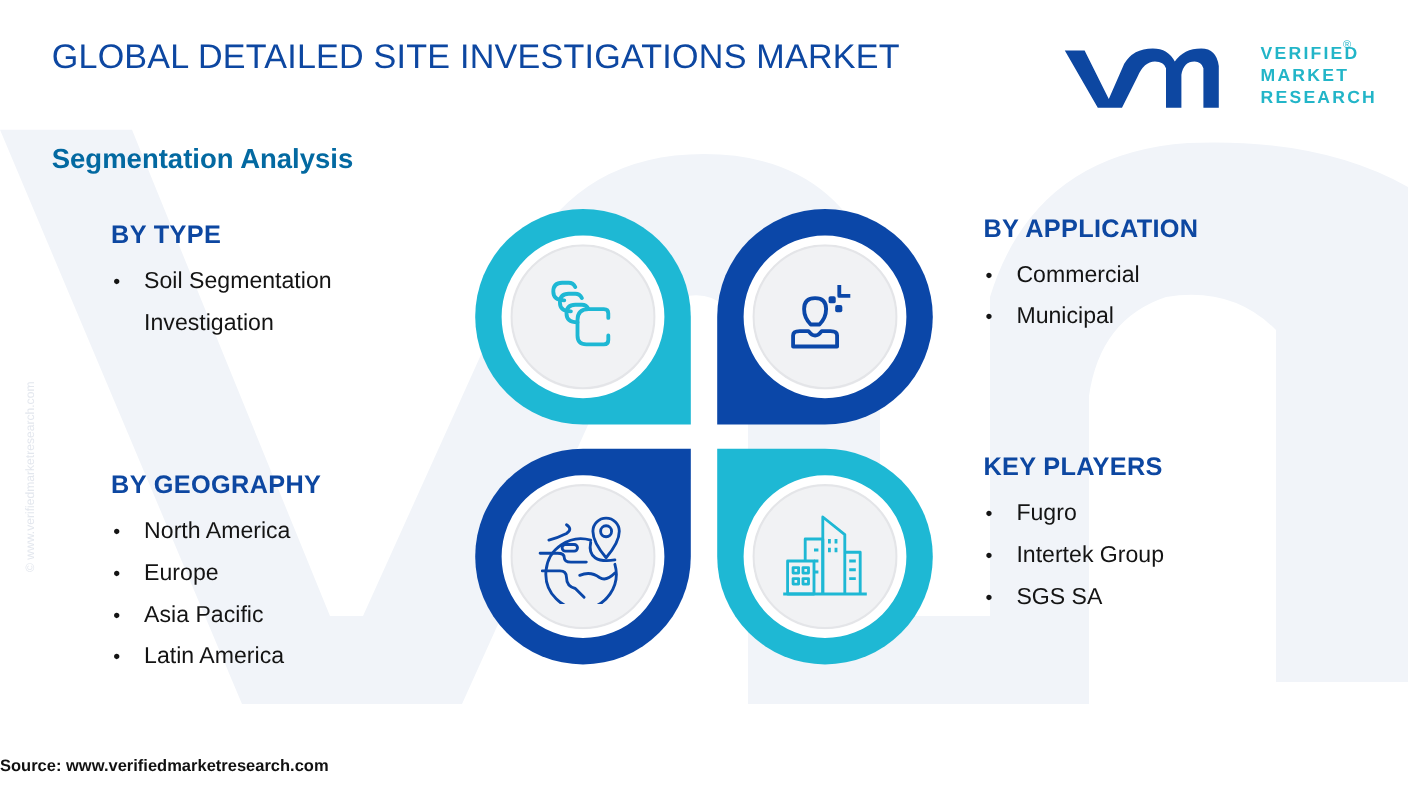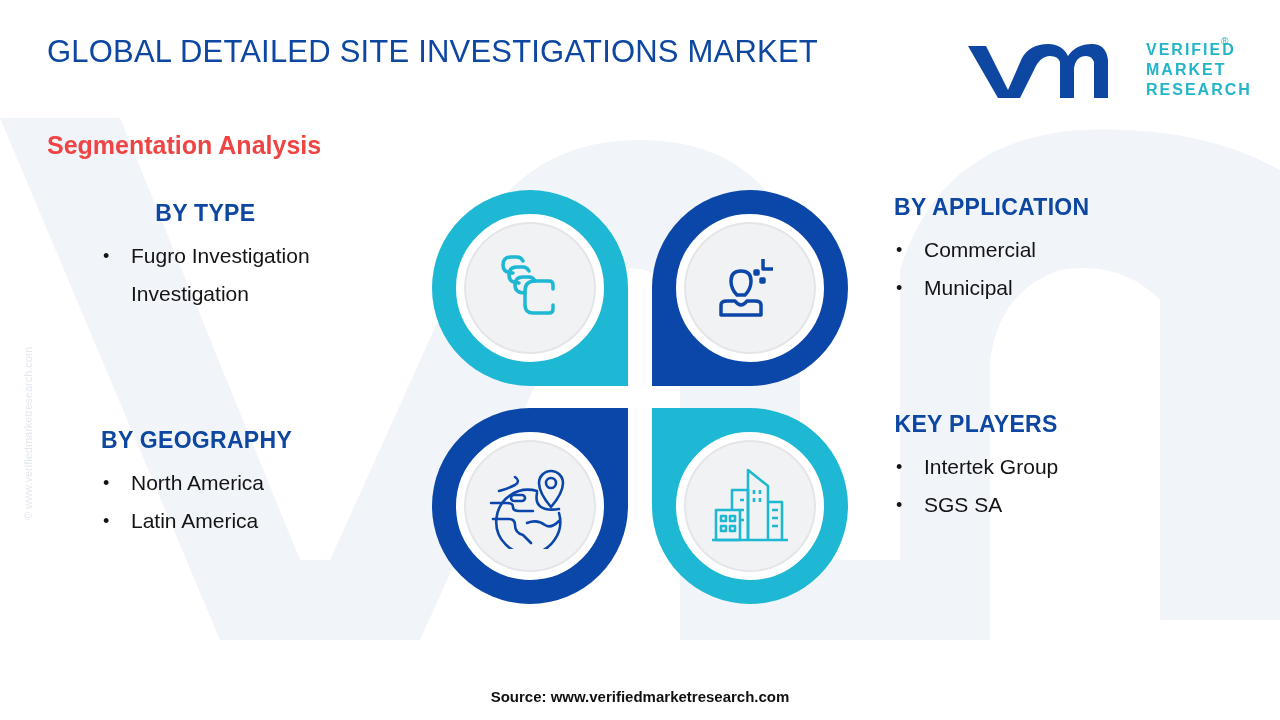--- a/index.html
+++ b/index.html
@@ -26,32 +26,31 @@
     position: absolute; left: 1110px; top: 40px;
     font-size: 16px; font-weight: 700; color: #22b5c8; line-height: 20px;
     letter-spacing: 2px;
     margin-left: 36px;
   }
   .logo-reg {
     position: absolute; left: 1221px; top: 36px; font-size: 10px; color: #22b5c8;
   }
   .subtitle {
     position: absolute; left: 47px; top: 131px;
-    font-size: 25px; font-weight: 700; color: #ef4444;
+    font-size: 25px; font-weight: 700; color: #0369a1;
   }
   .side-credit {
     position: absolute; left: 22px; top: 520px;
     transform: rotate(-90deg); transform-origin: left top;
     font-size: 11px; color: #e3e7ee; white-space: nowrap;
   }
   .segment { position: absolute; }
   .segment h2 {
     font-size: 23px; font-weight: 700; color: #0d47a1; margin-bottom: 10px;
     letter-spacing: 0.3px;
-    text-align: center;
   }
   .segment ul { list-style: none; }
   .segment li {
     position: relative; padding-left: 30px;
     font-size: 21px; line-height: 38px; color: #141414;
   }
   .segment li::before {
     content: "•"; position: absolute; left: 2px; top: 0; font-size: 18px;
   }
   .seg-type { left: 101px; top: 200px; }
@@ -76,21 +75,21 @@
   .p-tr { left: 652px; top: 190px; }
   .p-bl { left: 432px; top: 408px; }
   .p-br { left: 652px; top: 408px; }
   .p-tl .ring { background: #1eb8d4; border-radius: 50% 50% 0 50%; }
   .p-tr .ring { background: #0b47a8; border-radius: 50% 50% 50% 0; }
   .p-bl .ring { background: #0b47a8; border-radius: 50% 0 50% 50%; }
   .p-br .ring { background: #1eb8d4; border-radius: 0 50% 50% 50%; }
   .p-tl .inner, .p-tr .inner, .p-bl .inner, .p-br .inner { }
   .source {
     position: absolute; left: 0; width: 1280px; top: 688px;
-    text-align: center; font-size: 15px; font-weight: 700; color: #111;
+    font-size: 15px; font-weight: 700; color: #111;
   }
 </style>
 </head>
 <body>
 
 <svg class="watermark" viewBox="0 0 1280 720">
   <path d="M0 118 L120 118 L300 560 L330 560 L470 250 Q520 140 640 140 Q760 140 800 250 L800 560 L900 560 L900 270 Q940 140 1080 130 Q1200 125 1280 170 L1280 620 L1160 620 L1160 300 Q1120 260 1060 270 Q1000 290 990 360 L990 640 L680 640 L680 310 Q660 260 620 270 Q580 280 560 330 L420 640 L220 640 Z" fill="#f1f4f9"></path>
 </svg>
 
 <div class="title">GLOBAL DETAILED SITE INVESTIGATIONS MARKET</div>
@@ -105,45 +104,48 @@
 </div>
 <div class="logo-reg">®</div>
 
 <div class="subtitle">Segmentation Analysis</div>
 
 <div class="side-credit">© www.verifiedmarketresearch.com</div>
 
 <div class="segment seg-type">
   <h2>BY TYPE</h2>
   <ul>
-    <li>Fugro Investigation</li>
+    <li>Soil Segmentation</li>
     <li class="cont" style="list-style:none">Investigation</li>
   </ul>
 </div>
 <style>.seg-type li.cont::before { content: ""; }</style>
 
 <div class="segment seg-geo">
   <h2>BY GEOGRAPHY</h2>
   <ul>
     <li>North America</li>
+    <li>Europe</li>
+    <li>Asia Pacific</li>
     <li>Latin America</li>
   </ul>
 </div>
 
 <div class="segment seg-app">
   <h2>BY APPLICATION</h2>
   <ul>
     <li>Commercial</li>
     <li>Municipal</li>
   </ul>
 </div>
 
 <div class="segment seg-key">
   <h2>KEY PLAYERS</h2>
   <ul>
+    <li>Fugro</li>
     <li>Intertek Group</li>
     <li>SGS SA</li>
   </ul>
 </div>
 
 <div class="petal p-tl">
   <div class="ring"></div>
   <div class="inner">
     <svg width="70" height="70" viewBox="0 0 70 70" fill="none" stroke="#1eb8d4" stroke-width="3.5" stroke-linecap="round" stroke-linejoin="round">
       <path d="M18 20 Q8 20 8 12 Q8 4 16 4 L22 4 Q26 4 28 8"></path>

